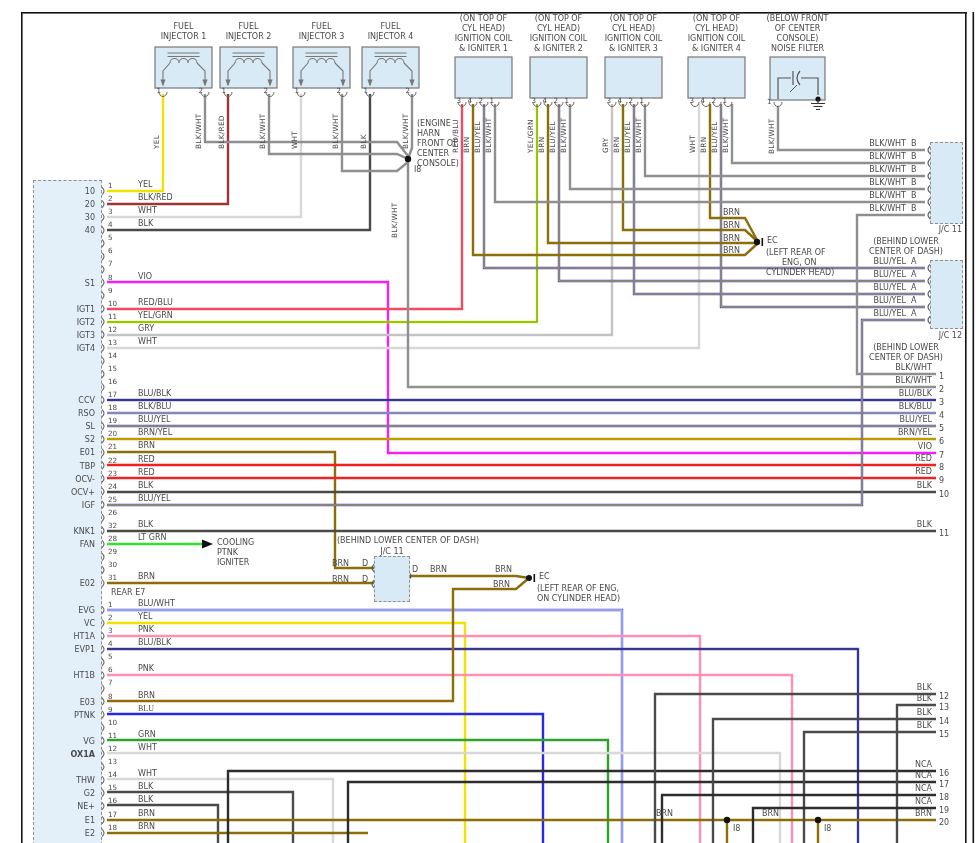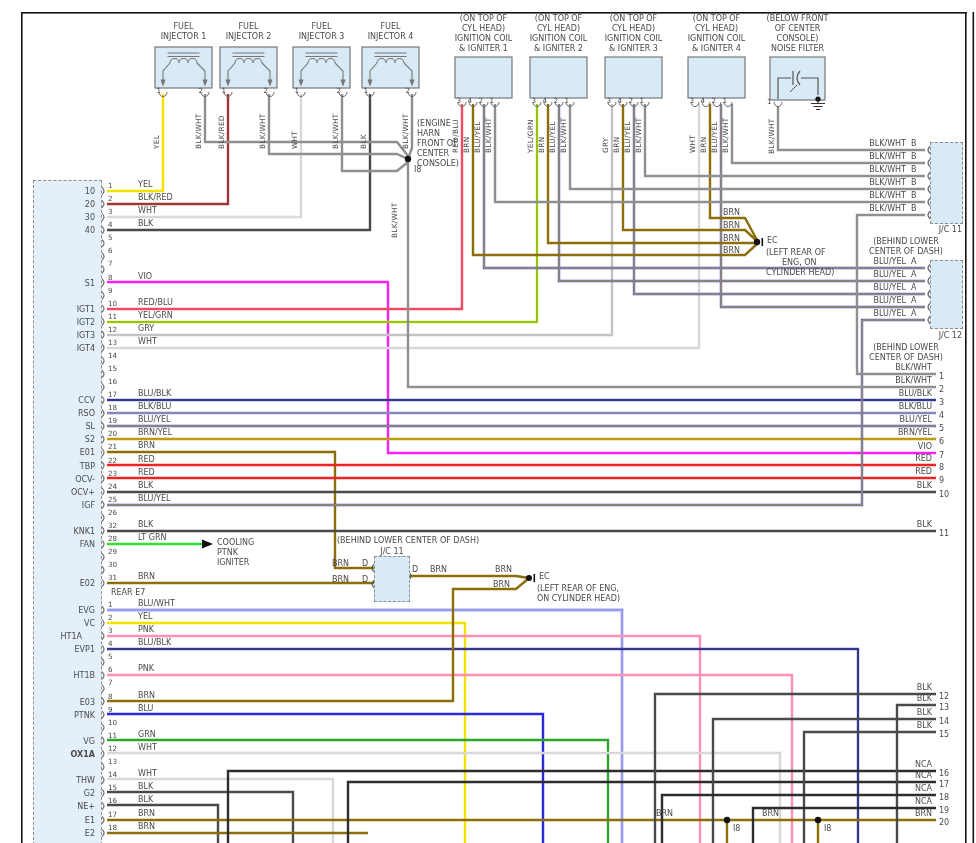--- a/index.html
+++ b/index.html
@@ -442,36 +442,36 @@
       <div class="t n7" style="left: 108px; top: 573.1px;">31</div>
       <div class="t tr" style="left: 40px; top: 579.1px; width: 55px;">E02</div>
       <div class="t" style="left: 138px; top: 572.1px;">BRN</div>
       <div class="t n7" style="left: 108px; top: 600px;">1</div>
       <div class="t tr" style="left: 40px; top: 606px; width: 55px;">EVG</div>
       <div class="t" style="left: 138px; top: 599px;">BLU/WHT</div>
       <div class="t n7" style="left: 108px; top: 613.1px;">2</div>
       <div class="t tr" style="left: 40px; top: 619.1px; width: 55px;">VC</div>
       <div class="t" style="left: 138px; top: 612.1px;">YEL</div>
       <div class="t n7" style="left: 108px; top: 626.1px;">3</div>
-      <div class="t tr" style="left: 27px; top: 632.1px; width: 55px; text-align: right;">HT1A</div>
+      <div class="t tr" style="left: 40px; top: 632.1px; width: 55px; text-align: right;">HT1A</div>
       <div class="t" style="left: 138px; top: 625.1px;">PNK</div>
       <div class="t n7" style="left: 108px; top: 639.2px;">4</div>
       <div class="t tr" style="left: 40px; top: 645.2px; width: 55px;">EVP1</div>
       <div class="t" style="left: 138px; top: 638.2px;">BLU/BLK</div>
       <div class="t n7" style="left: 108px; top: 652.3px;">5</div>
       <div class="t n7" style="left: 108px; top: 665.4px;">6</div>
       <div class="t tr" style="left: 40px; top: 671.4px; width: 55px;">HT1B</div>
       <div class="t" style="left: 138px; top: 664.4px;">PNK</div>
       <div class="t n7" style="left: 108px; top: 678.4px;">7</div>
       <div class="t n7" style="left: 108px; top: 691.5px;">8</div>
       <div class="t tr" style="left: 40px; top: 697.5px; width: 55px;">E03</div>
       <div class="t" style="left: 138px; top: 690.5px;">BRN</div>
       <div class="t n7" style="left: 108px; top: 704.6px;">9</div>
       <div class="t tr" style="left: 40px; top: 710.6px; width: 55px;">PTNK</div>
-      <div class="t" style="left: 138px; top: 703.6px;">BLU</div>
+      <div class="t" style="left: 138px; top: 703.6px; font-family: Liberation Serif, serif;">BLU</div>
       <div class="t n7" style="left: 108px; top: 717.6px;">10</div>
       <div class="t n7" style="left: 108px; top: 730.7px;">11</div>
       <div class="t tr" style="left: 40px; top: 736.7px; width: 55px;">VG</div>
       <div class="t" style="left: 138px; top: 729.7px;">GRN</div>
       <div class="t n7" style="left: 108px; top: 743.8px;">12</div>
       <div class="t tr" style="left: 40px; top: 749.8px; width: 55px; font-weight: bold;">OX1A</div>
       <div class="t" style="left: 138px; top: 742.8px;">WHT</div>
       <div class="t n7" style="left: 108px; top: 756.8px;">13</div>
       <div class="t n7" style="left: 108px; top: 769.9px;">14</div>
       <div class="t tr" style="left: 40px; top: 775.9px; width: 55px;">THW</div>

